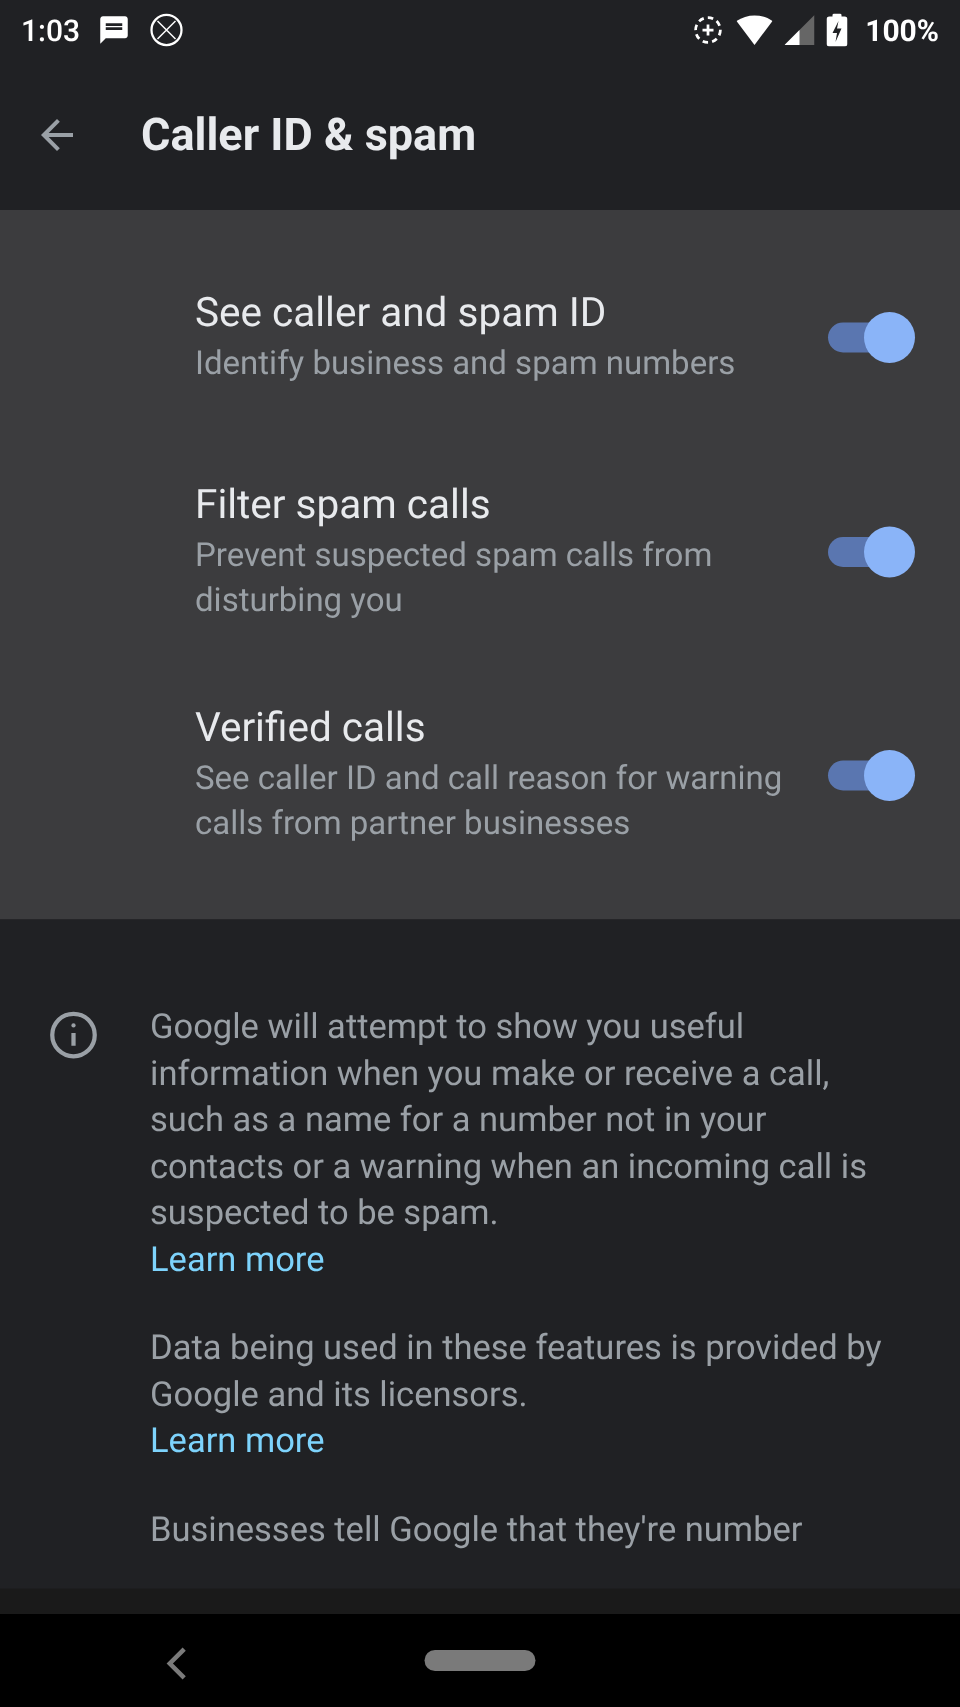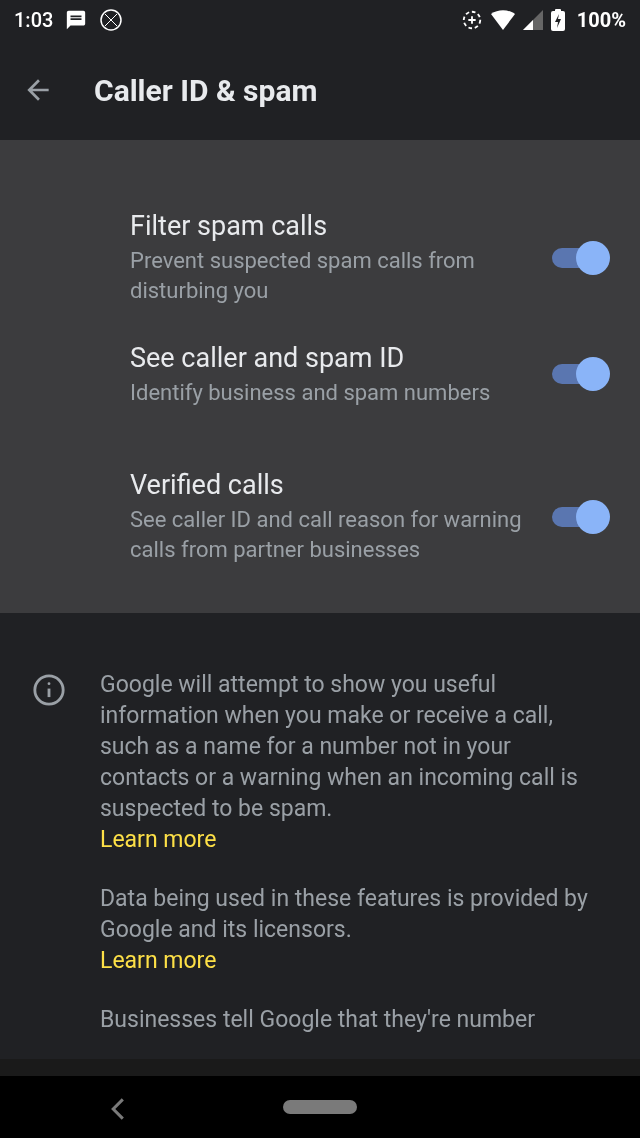--- a/index.html
+++ b/index.html
@@ -63,21 +63,21 @@
 
     .info-section {
       background: #202124;
       padding: 56px 48px 24px 36px;
       display: flex;
       gap: 34px;
     }
     .info-icon { width: 34px; height: 34px; flex-shrink: 0; margin-top: 4px; margin-left: -4px;}
     .info-body { flex: 1; }
     .info-para { font-size: 23px; color: #9aa0a6; line-height: 1.35; margin-bottom: 28px; }
-    .learn-more { color: #fde047; display: inline; cursor: pointer; }
+    .learn-more { color: #7dd3fc; display: inline; cursor: pointer; }
 
     .nav-bar {
       position: absolute;
       bottom: 0; left: 0; right: 0;
       height: 62px;
       background: #000;
       display: flex;
       align-items: center;
       justify-content: center;
     }
@@ -140,34 +140,34 @@
   <div class="back-arrow">
     <svg width="32" height="32" viewBox="0 0 24 24" fill="#9aa0a6">
         <path d="M20 11H7.83l5.59-5.59L12 4l-8 8 8 8 1.41-1.41L7.83 13H20v-2z"></path>
       </svg>
   </div>
   <div class="app-title">Caller ID &amp; spam</div>
 </div>
 
 <div class="settings-list">
 
+  <div class="setting-row">
+    <div class="setting-text">
+      <div class="setting-title">See caller and spam ID</div>
+      <div class="setting-desc">Identify business and spam numbers</div>
+    </div>
+    <div class="toggle">
+        <div class="toggle-thumb"></div>
+      </div>
+  </div>
+
   <div class="setting-row" style="margin-top:26px;">
     <div class="setting-text">
       <div class="setting-title">Filter spam calls</div>
       <div class="setting-desc">Prevent suspected spam calls from disturbing you</div>
-    </div>
-    <div class="toggle">
-        <div class="toggle-thumb"></div>
-      </div>
-  </div>
-
-  <div class="setting-row">
-    <div class="setting-text">
-      <div class="setting-title">See caller and spam ID</div>
-      <div class="setting-desc">Identify business and spam numbers</div>
     </div>
     <div class="toggle">
         <div class="toggle-thumb"></div>
       </div>
   </div>
 
   <div class="setting-row" style="margin-top:26px;justify-content:flex-end;">
     <div class="setting-text">
       <div class="setting-title">Verified calls</div>
       <div class="setting-desc">See caller ID and call reason for warning calls from partner businesses</div>

